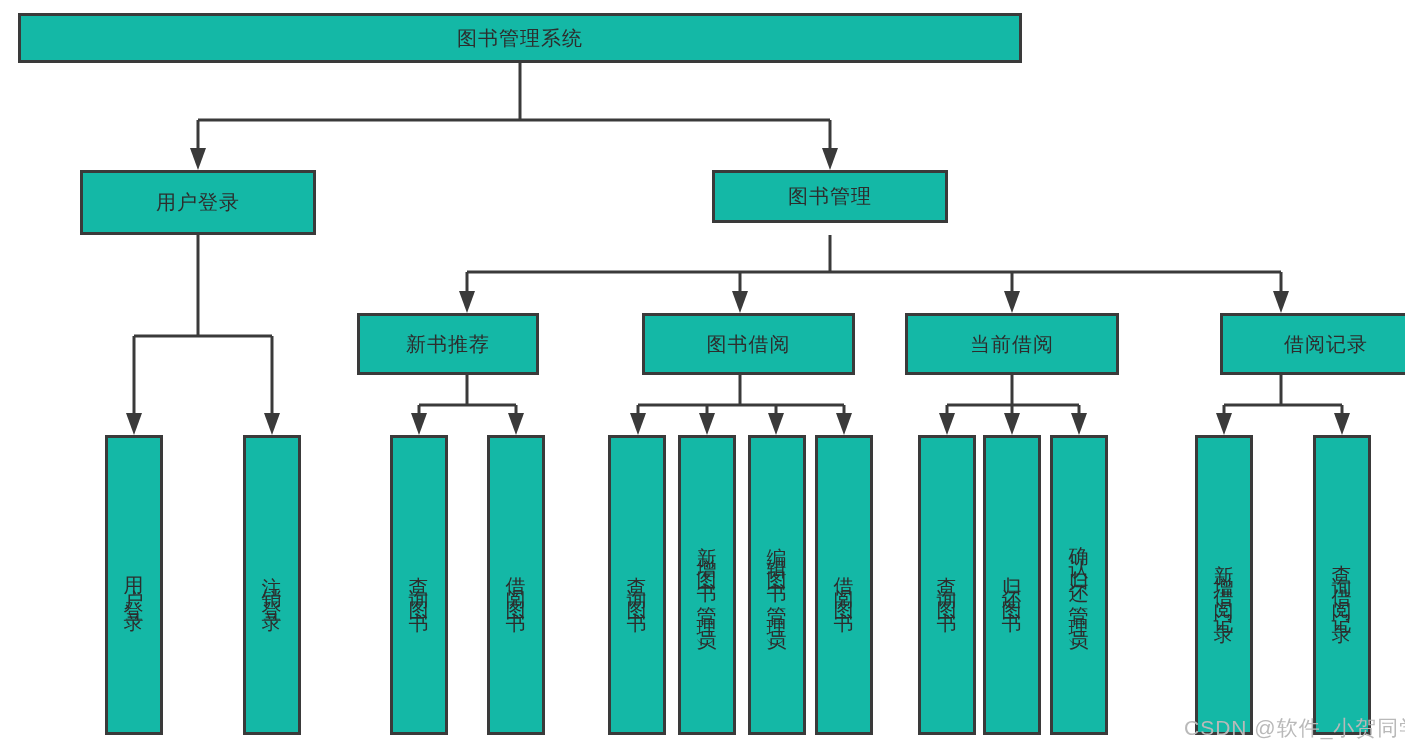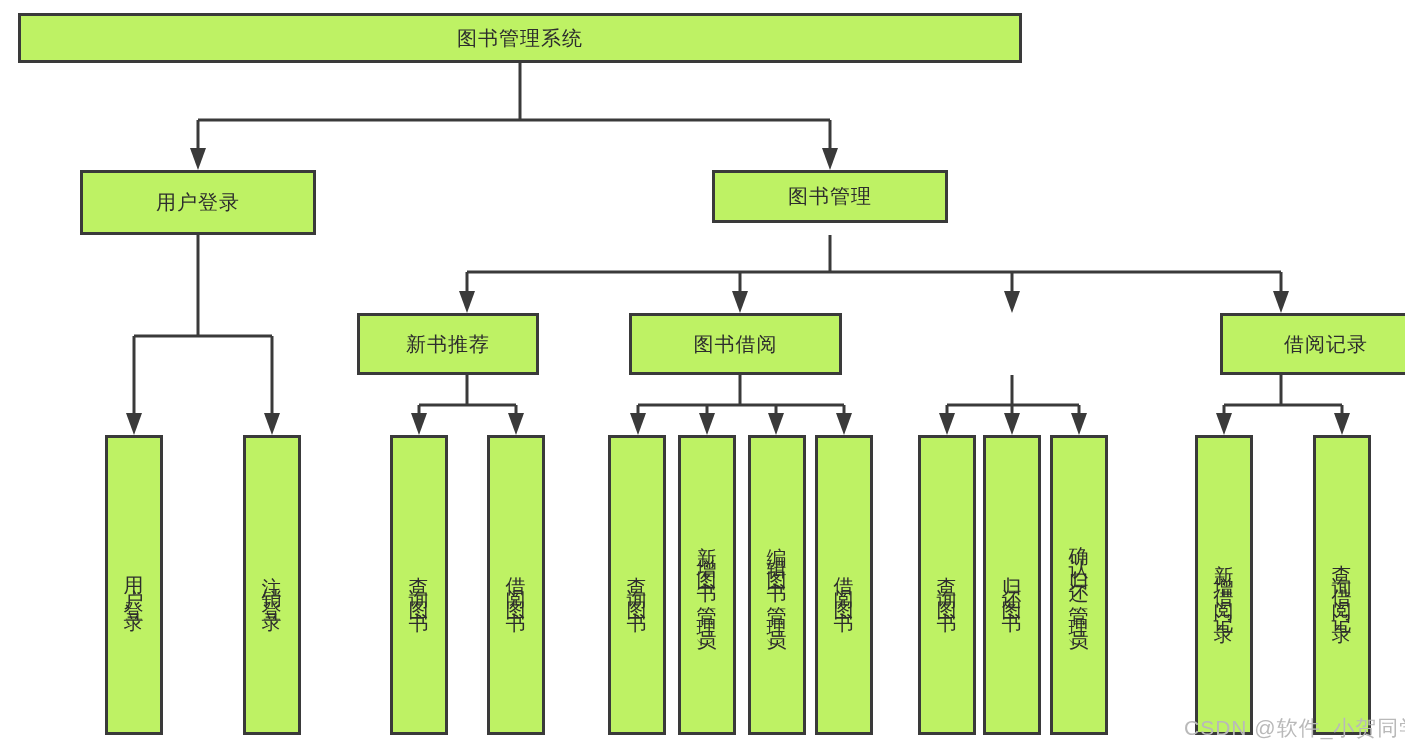--- a/index.html
+++ b/index.html
@@ -19,21 +19,21 @@
     position: absolute;
     left: 0;
     top: 0;
     width: 1405px;
     height: 747px;
   }
   .box {
     position: absolute;
     box-sizing: border-box;
     border: 3px solid #3a3a3a;
-    background: #bef264;
+    background: #14b8a6;
     display: flex;
     align-items: center;
     justify-content: center;
     color: #2d2d2d;
   }
   .box.h {
     font-size: 20px;
     letter-spacing: 1px;
   }
   .box.v {
@@ -138,22 +138,25 @@
   <div class="box h" style="left:80px; top:170px; width:236px; height:65px;">
     <span>用户登录</span>
   </div>
   <div class="box h" style="left:712px; top:170px; width:236px; height:53px;">
     <span>图书管理</span>
   </div>
 
   <div class="box h" style="left:357px; top:313px; width:182px; height:62px;">
     <span>新书推荐</span>
   </div>
-  <div class="box h" style="left:629px; top:313px; width:213px; height:62px;">
+  <div class="box h" style="left:642px; top:313px; width:213px; height:62px;">
     <span>图书借阅</span>
+  </div>
+  <div class="box h" style="left:905px; top:313px; width:214px; height:62px;">
+    <span>当前借阅</span>
   </div>
   <div class="box h" style="left:1220px; top:313px; width:212px; height:62px;">
     <span>借阅记录</span>
   </div>
 
   <div class="box v" style="left:105px; top:435px; width:58px; height:300px;">
     <span class="vtext">用户登录</span>
   </div>
   <div class="box v" style="left:243px; top:435px; width:58px; height:300px;">
     <span class="vtext">注销登录</span>

